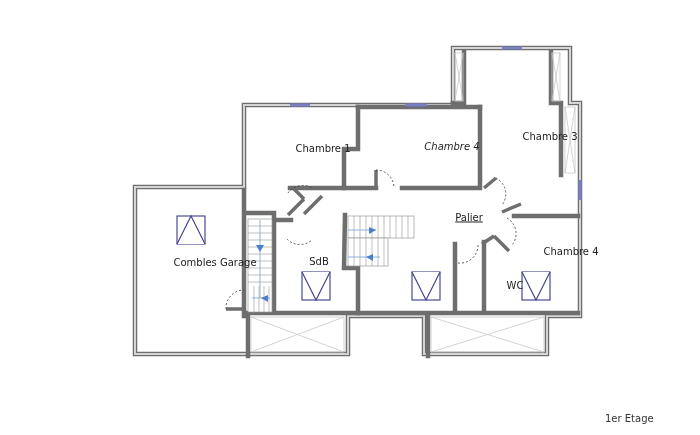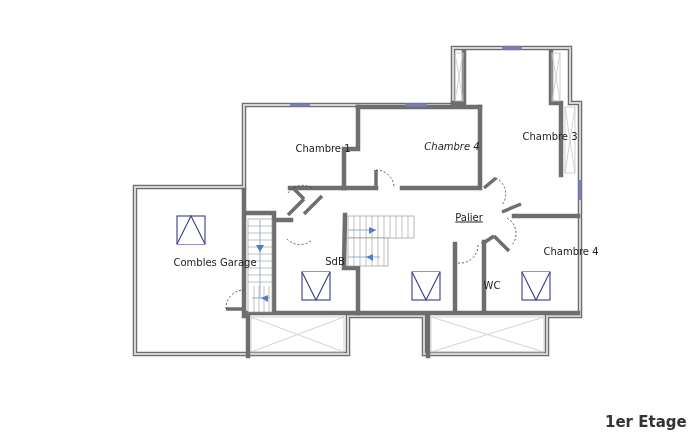--- a/index.html
+++ b/index.html
@@ -9,21 +9,21 @@
   .wall-in { fill:none; stroke:#d4d4d4; stroke-width:2; stroke-linejoin:miter; stroke-linecap:square; }
   .win { stroke:#7a7fc4; stroke-width:3; }
   .void { stroke:#c8c8c8; stroke-width:0.8; fill:none; }
   .stair { stroke:#999; stroke-width:0.7; fill:#fff; }
   .stair-run { stroke:#7a9fd0; stroke-width:0.8; }
   .arrow { fill:#4a7fd0; }
   .skylight { fill:#fff; stroke:#3a3a8c; stroke-width:1.1; }
   .swing { fill:none; stroke:#333; stroke-width:0.8; stroke-dasharray:2 2; }
   .leaf { stroke:#6e6e6e; stroke-width:3.5; }
   .label { position:absolute; font-size:10px; color:#222; white-space:nowrap; transform:translate(-50%,-50%);margin-left:25px; }
-  .floor-label { position:absolute; font-size:15px; color:#333; white-space:nowrap;font-weight:bold; }
+  .floor-label { position:absolute; font-size:10px; color:#333; white-space:nowrap; }
 </style>
 </head>
 <body>
 
 <svg id="plan" viewBox="0 0 700 435" xmlns="http://www.w3.org/2000/svg">
 
   <g>
     <path class="wall" d="M135,187 H244 V105 H453 V48 H570 V103 H580 V215 H580 V316 H547 V354 H424 V316 H348 V354 H135 Z"></path>
     <path class="wall-in" d="M135,187 H244 V105 H453 V48 H570 V103 H580 V215 H580 V316 H547 V354 H424 V316 H348 V354 H135 Z"></path>
   </g>
@@ -155,16 +155,16 @@
     <path class="swing" d="M226,309 A18,18 0 0 1 244,290"></path>
   </g>
 </svg>
 
 <div class="label" style="left:298px;top:148px;">Chambre 1</div>
 <div class="label" style="left:427px;top:146px;font-style:italic;">Chambre 4</div>
 <div class="label" style="left:525px;top:136px;">Chambre 3</div>
 <div class="label" style="left:444px;top:217px;text-decoration:underline;">Palier</div>
 <div class="label" style="left:546px;top:251px;">Chambre 4</div>
 <div class="label" style="left:190px;top:262px;">Combles Garage</div>
-<div class="label" style="left:310px;top:261px;">SdB</div>
-<div class="label" style="left:467px;top:285px;">WC</div>
+<div class="label" style="left:294px;top:261px;">SdB</div>
+<div class="label" style="left:490px;top:285px;">WC</div>
 
 <div class="floor-label" style="left:605px;top:413px;">1er Etage</div>
 
 </body></html>

